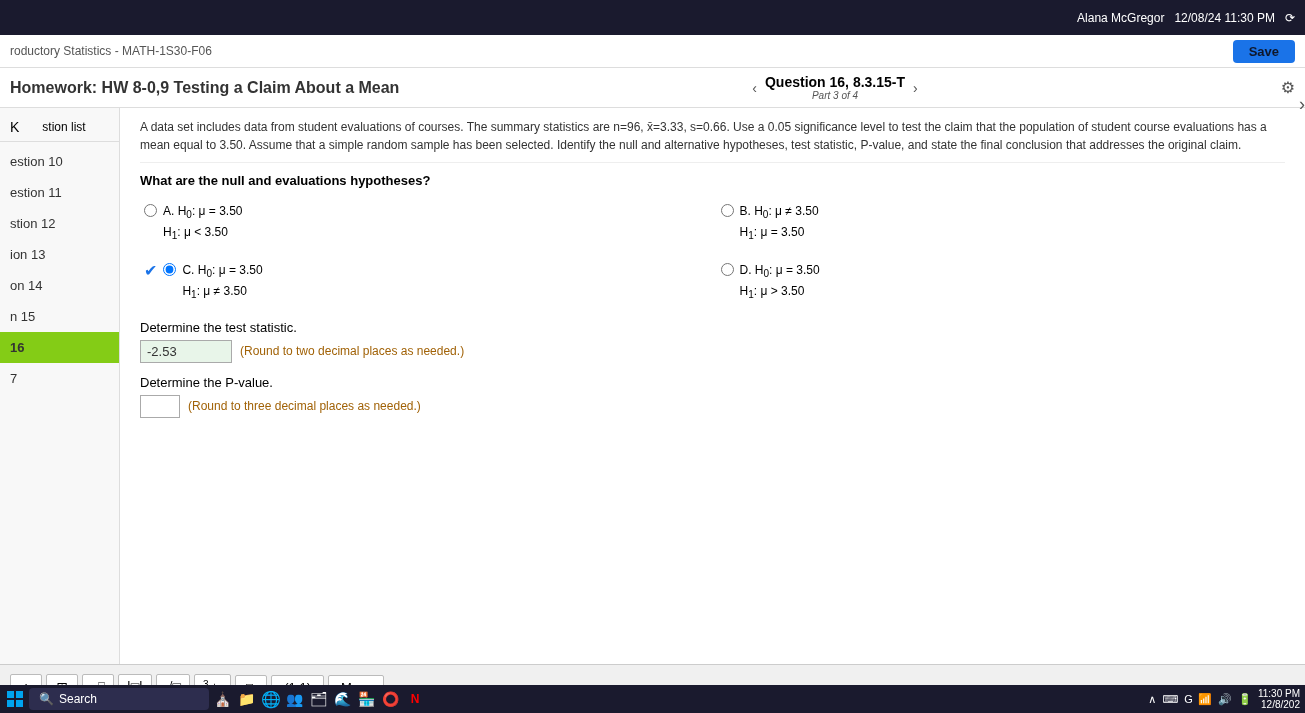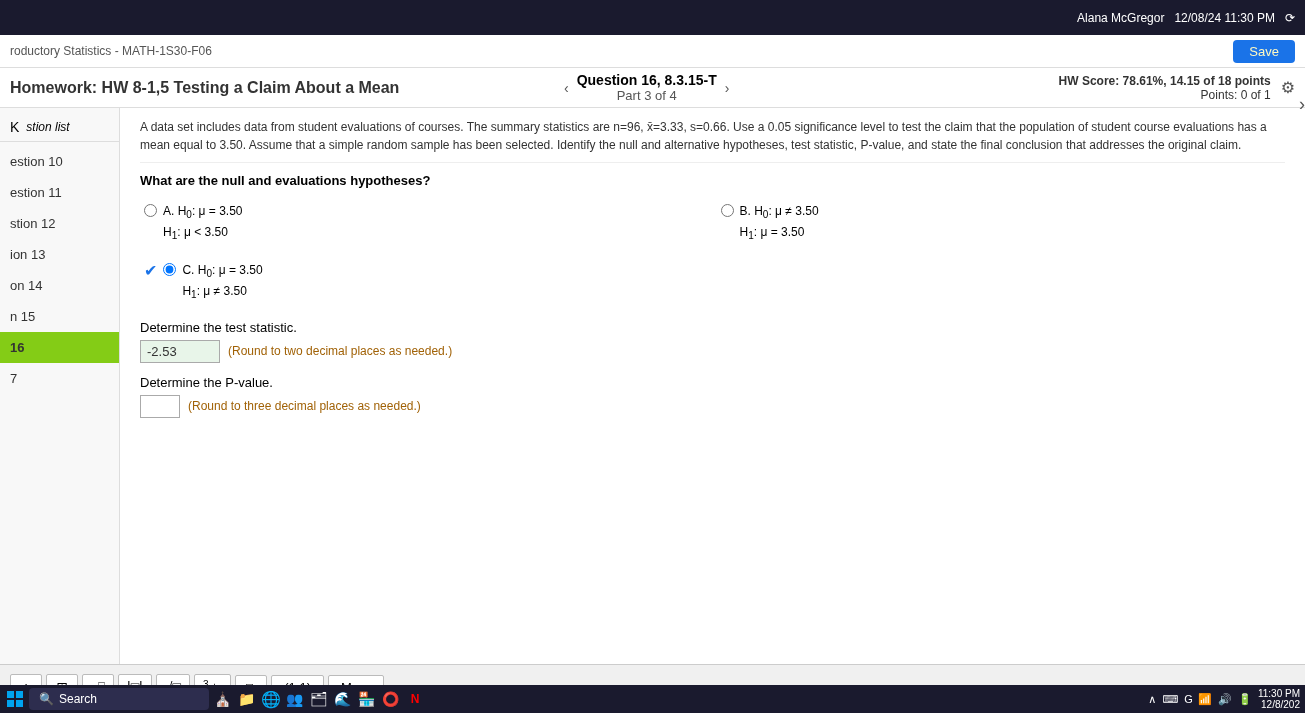--- a/index.html
+++ b/index.html
@@ -24,47 +24,48 @@
       display: flex;
       align-items: center;
       padding: 16px 10px;
       border-bottom: 1px solid #ddd;
       height: 28px;
     }
     .breadcrumb { font-size: 12px; color: #555; }
     .save-btn {
       margin-left: auto;
       background: #1a73e8;
-      color: #fef9c3;
+      color: #0f172a;
       border: none;
       padding: 4px 16px;
       border-radius: 4px;
       cursor: pointer;
       font-size: 13px;
+      font-weight: bold;
     }
     
     
     .hw-header {
       background: white;
       display: flex;
       align-items: center;
       padding: 6px 10px;
       border-bottom: 1px solid #ddd;
       height: 40px;
     }
     .hw-title { font-size: 16px; font-weight: bold; color: #333; }
     .question-nav {
       margin: 0 auto;
       display: flex;
       align-items: center;
       gap: 8px;
       font-size: 13px;
     }
     .question-nav .q-title { font-weight: bold; font-size: 14px; }
-    .question-nav .q-sub { font-size: 13px; color: #555; text-align: center; }
+    .question-nav .q-sub { font-size: 10px; color: #555; text-align: center; font-style: italic; }
     .hw-score {
       margin-left: auto;
       text-align: right;
       font-size: 12px;
       color: #333;
     }
     .hw-score .score-title { font-weight: bold; }
     .nav-arrow { cursor: pointer; font-size: 14px; color: #555; }
     
     
@@ -148,21 +149,21 @@
     .answer-box {
       display: flex;
       align-items: center;
       gap: 8px;
       margin-bottom: 8px;
     }
     .answer-input {
       border: 1px solid #aaa;
       padding: 3px 6px;
       font-size: 13px;
-      width: 80px;
+      width: 92px;
       background: #e8f5e9;
       color: #333;
     }
     .answer-input.empty {
       background: white;
       width: 40px;
     }
     .helper-text { font-size: 12px; color: #a16207; }
     
     
@@ -315,42 +316,38 @@
     <span style="cursor:pointer;">⟳</span>
   </div>
 </div>
 
 <div class="header-row">
   <span class="breadcrumb">roductory Statistics - MATH-1S30-F06</span>
   <button class="save-btn">Save</button>
 </div>
 
 <div class="hw-header">
-  <span class="hw-title">Homework: HW 8-1,5 Testing a Claim About a Mean</span>
+  <span class="hw-title">Homework: HW 8-0,9 Testing a Claim About a Mean</span>
   <div class="question-nav">
     <span class="nav-arrow">‹</span>
     <div>
       <div class="q-title">Question 16, 8.3.15-T</div>
       <div class="q-sub">Part 3 of 4</div>
     </div>
     <span class="nav-arrow">›</span>
   </div>
-  <div class="hw-score">
-    <div class="score-title">HW Score: 78.61%, 14.15 of 18 points</div>
-    <div>Points: 0 of 1</div>
-  </div>
   <button class="settings-icon" style="margin-left:10px;">⚙</button>
 </div>
 
 <div class="main-container">
 
   <div class="sidebar">
     <div class="sidebar-header">
       <button class="collapse-btn">K</button>
-      <span style="font-size:12px; margin-left:2px;font-style:italic;">stion list</span>
+      <span style="font-size:12px; margin-left:18px;">stion list</span>
     </div>
     <div style="display:flex;flex-direction:column; padding-top:4px;">
       <div class="sidebar-item">
         <span>estion 10</span>
       </div>
       <div class="sidebar-item">
         <span>estion 11</span>
       </div>
       <div class="sidebar-item">
         <span>stion 12</span>
@@ -399,20 +396,27 @@
 
       <label class="answer-choice">
         <span class="checked-icon">✔</span>
         <input type="radio" name="hyp" checked="" style="">
         <div class="choice-text">
           <div>C. H<sub>0</sub>: μ = 3.50</div>
           <div>H<sub>1</sub>: μ ≠ 3.50</div>
         </div>
       </label>
 
+      <label class="answer-choice">
+        <input type="radio" name="hyp" style="">
+        <div class="choice-text">
+          <div>D. H<sub>0</sub>: μ = 3.50</div>
+          <div>H<sub>1</sub>: μ &gt; 3.50</div>
+        </div>
+      </label>
     </div>
 
     <div class="section-label">Determine the test statistic.</div>
     <div class="answer-box">
       <input type="text" class="answer-input" value="-2.53" style="">
       <span class="helper-text">(Round to two decimal places as needed.)</span>
     </div>
 
     <div class="section-label">Determine the P-value.</div>
     <div class="answer-box">

